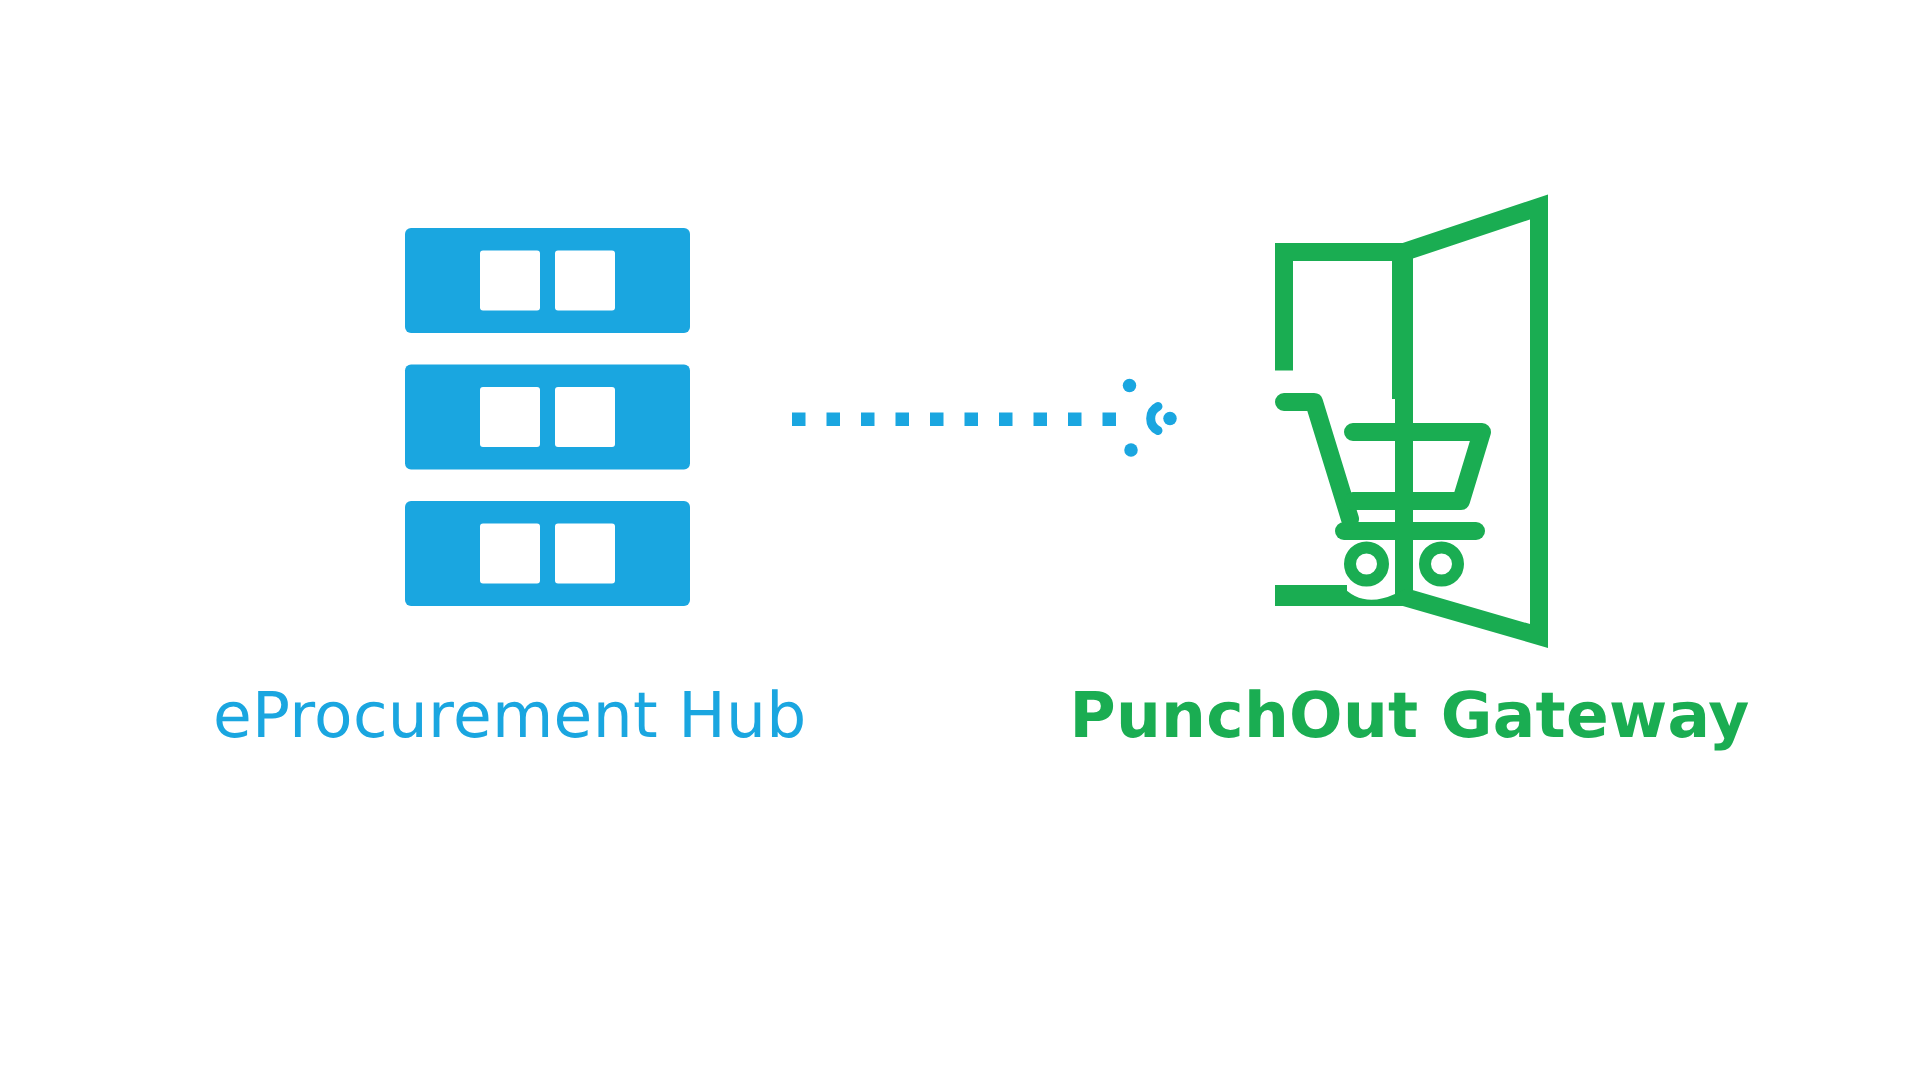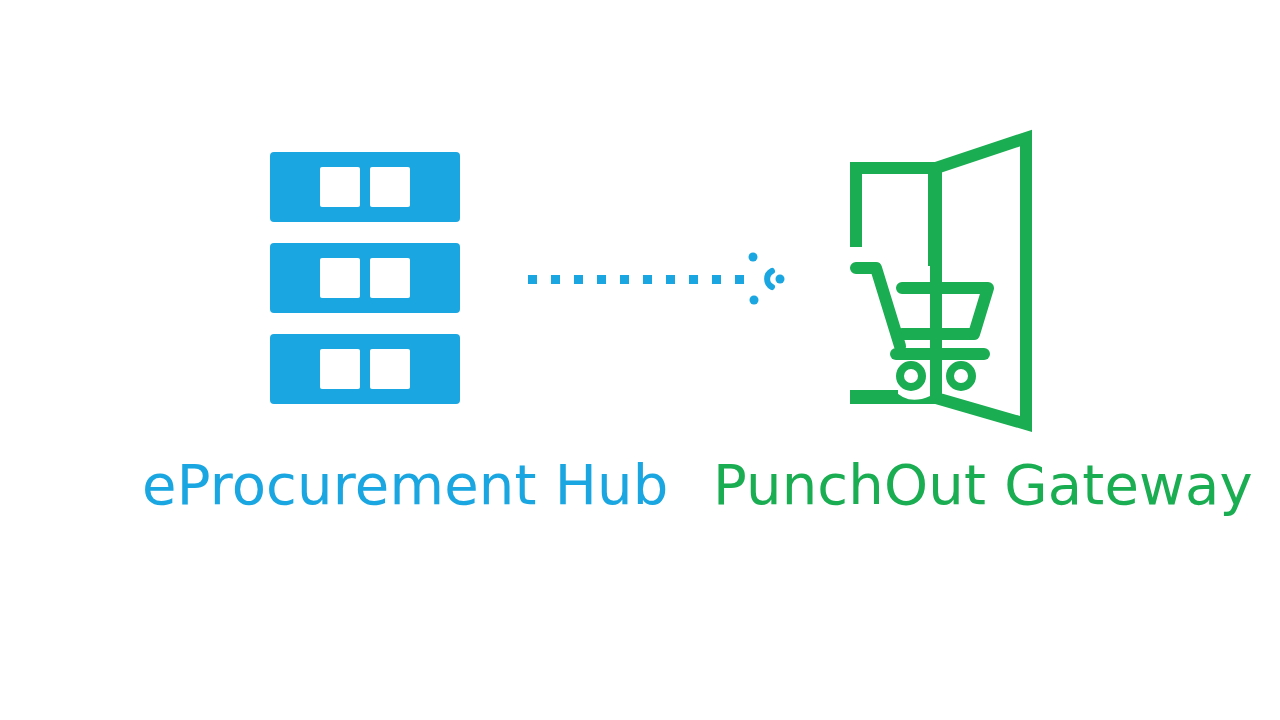--- a/index.html
+++ b/index.html
@@ -1,20 +1,20 @@
 <!DOCTYPE html>
 <html><head>
 <meta charset="utf-8">
 <style>
   html, body { margin:0; padding:0; }
   body { width:1280px; height:720px; background:#ffffff; position:relative; overflow:hidden; font-family:"DejaVu Sans", sans-serif; }
   .abs { position:absolute; }
-  .label { position:absolute; font-size:56px; font-weight:500; white-space:nowrap; letter-spacing:0.2px; }
+  .label { position:absolute; font-size:42px; font-weight:500; white-space:nowrap; letter-spacing:0.2px; }
   #hub-label { left:142px; top:452px; color:#1aa6e0; }
-  #gw-label { left:713px; top:452px; color:#1aad52; }
+  #gw-label { left:713px; top:452px; color:#1aad52;font-weight:bold; }
 </style>
 </head>
 <body>
 
 <svg class="abs" style="left:268px;top:150px" width="195" height="258" viewBox="0 0 195 258">
   <g fill="#1aa6e0">
     <rect x="2" y="2" width="190" height="70" rx="4"></rect>
     <rect x="2" y="93" width="190" height="70" rx="4"></rect>
     <rect x="2" y="184" width="190" height="70" rx="4"></rect>
   </g>

